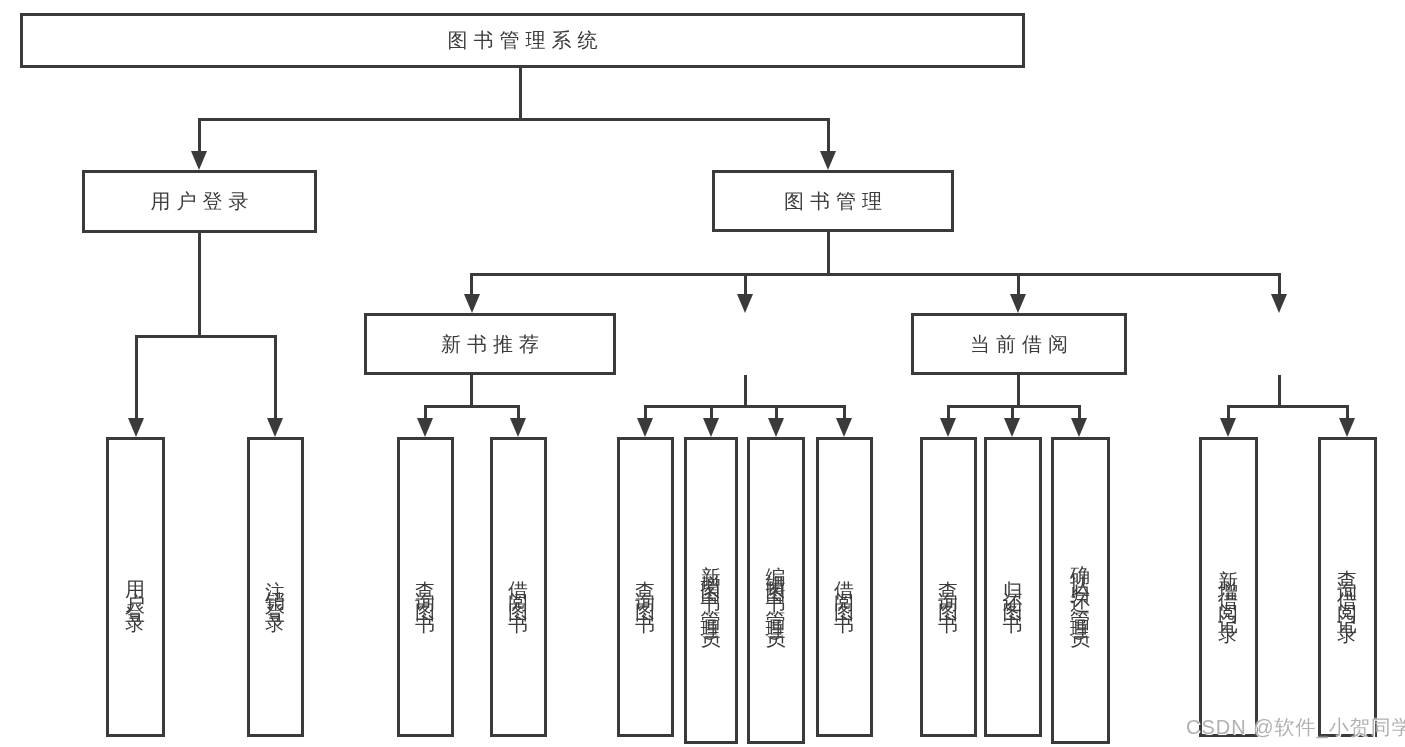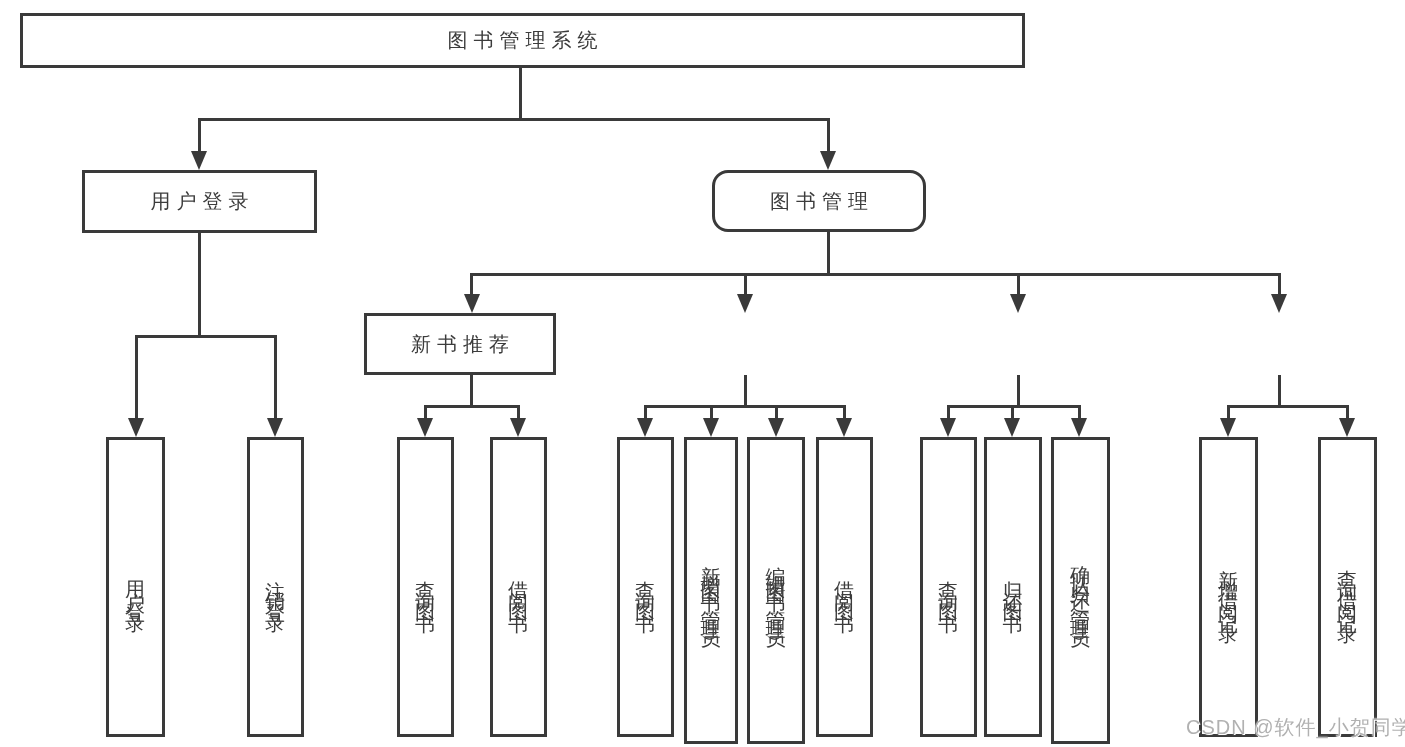--- a/index.html
+++ b/index.html
@@ -117,26 +117,29 @@
   <div class="vline" style="left:1346px;top:405px;height:16px;"></div>
   <div class="arrow" style="left:1339px;top:418px;"></div>
 
   <div class="box" style="left:20px;top:13px;width:1005px;height:55px;">
     <span class="hlabel">图书管理系统</span>
   </div>
 
   <div class="box" style="left:82px;top:170px;width:235px;height:63px;">
     <span class="hlabel">用户登录</span>
   </div>
-  <div class="box" style="left:712px;top:170px;width:214px;height:62px;border-radius:16px;">
+  <div class="box" style="left:712px;top:170px;width:242px;height:62px;">
     <span class="hlabel">图书管理</span>
   </div>
 
-  <div class="box" style="left:364px;top:313px;width:192px;height:62px;">
+  <div class="box" style="left:364px;top:313px;width:252px;height:62px;">
     <span class="hlabel">新书推荐</span>
+  </div>
+  <div class="box" style="left:911px;top:313px;width:216px;height:62px;">
+    <span class="hlabel">当前借阅</span>
   </div>
 
   <div class="box" style="left:106px;top:437px;width:59px;height:300px;">
     <span class="vlabel">用户登录</span>
   </div>
   <div class="box" style="left:247px;top:437px;width:57px;height:300px;">
     <span class="vlabel">注销登录</span>
   </div>
 
   <div class="box" style="left:397px;top:437px;width:57px;height:300px;">

